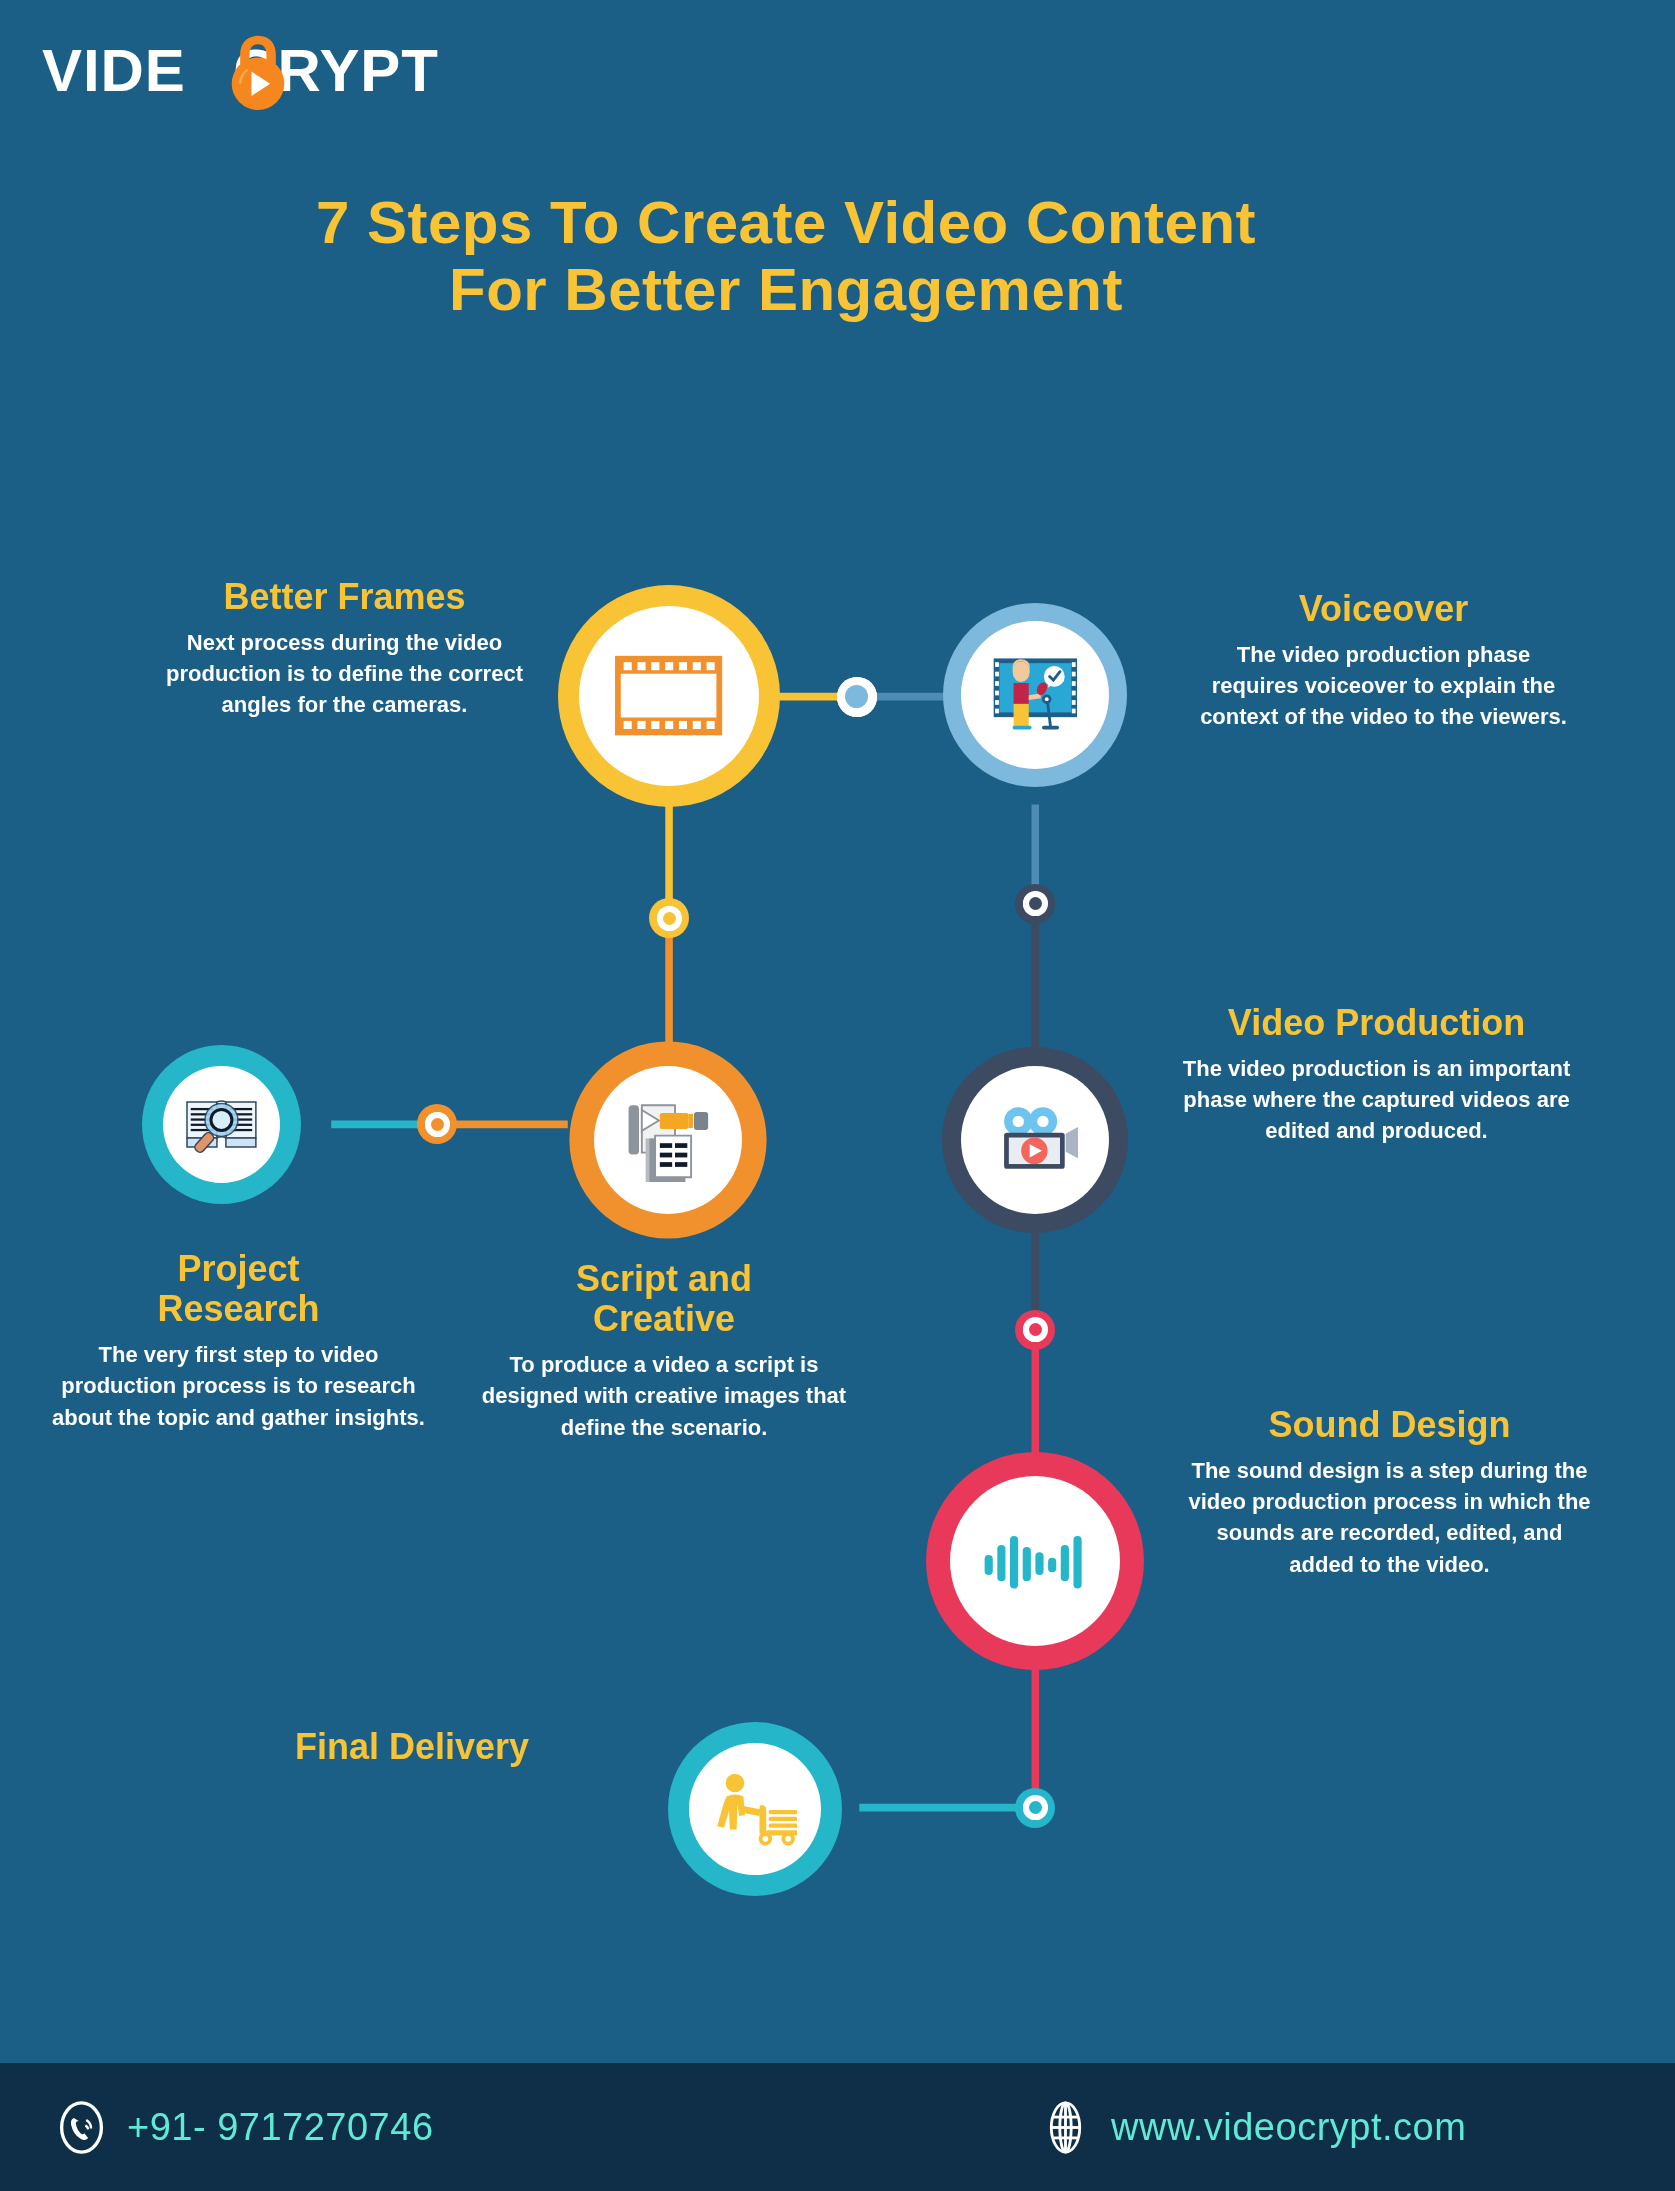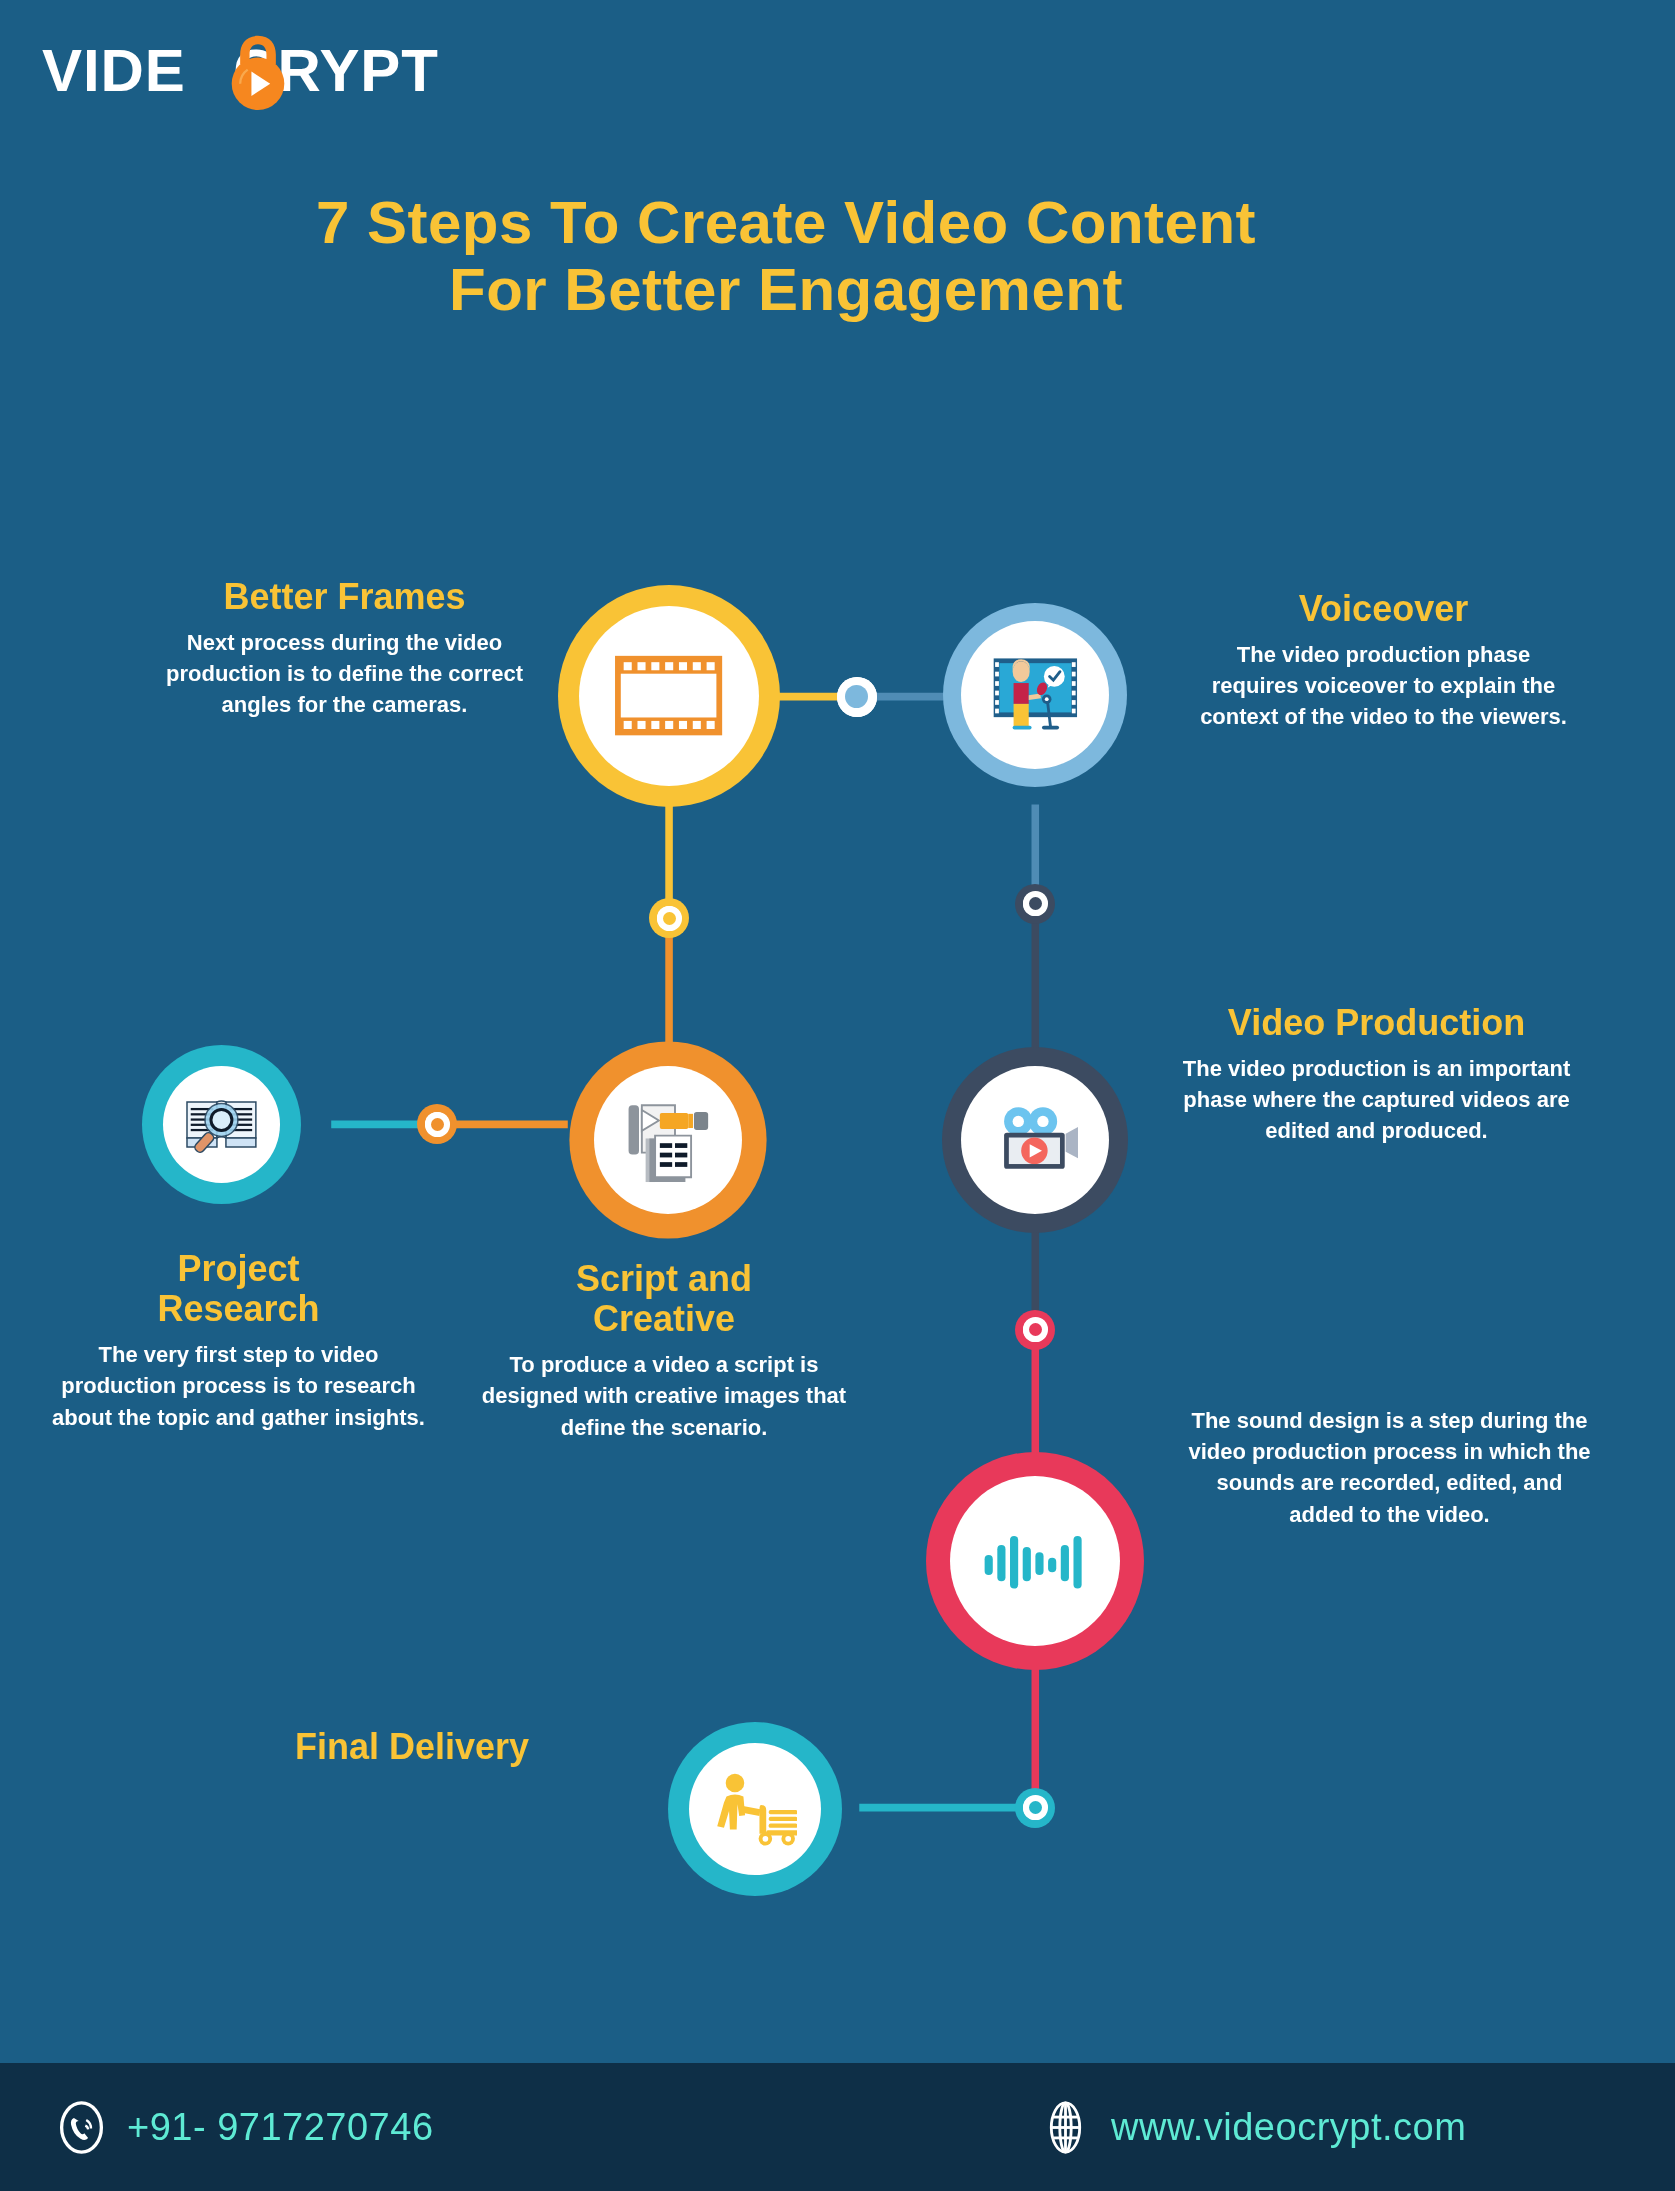--- a/index.html
+++ b/index.html
@@ -354,20 +354,21 @@
     <p>The very first step to video production process is to research about the topic and gather insights.</p>
   </div>
 
   <div class="blk ta-c" style="left:471px; top:1259px; width:386px;">
     <h3>Script and
 Creative</h3>
     <p>To produce a video a script is designed with creative images that define the scenario.</p>
   </div>
 
   <div class="blk ta-c" style="left:1187px; top:1405px; width:405px;">
+    <h3>Sound Design</h3>
     <p>The sound design is a step during the video production process in which the sounds are recorded, edited, and added to the video.</p>
   </div>
 
   <div class="blk ta-c" style="left:204px; top:1699px; width:416px;margin-top:28px;">
     <h3>Final Delivery</h3>
   </div>
 
   <div id="footer">
     <div class="f-item" id="f-phone">
       <svg class="f-icon" viewBox="0 0 56 56">

